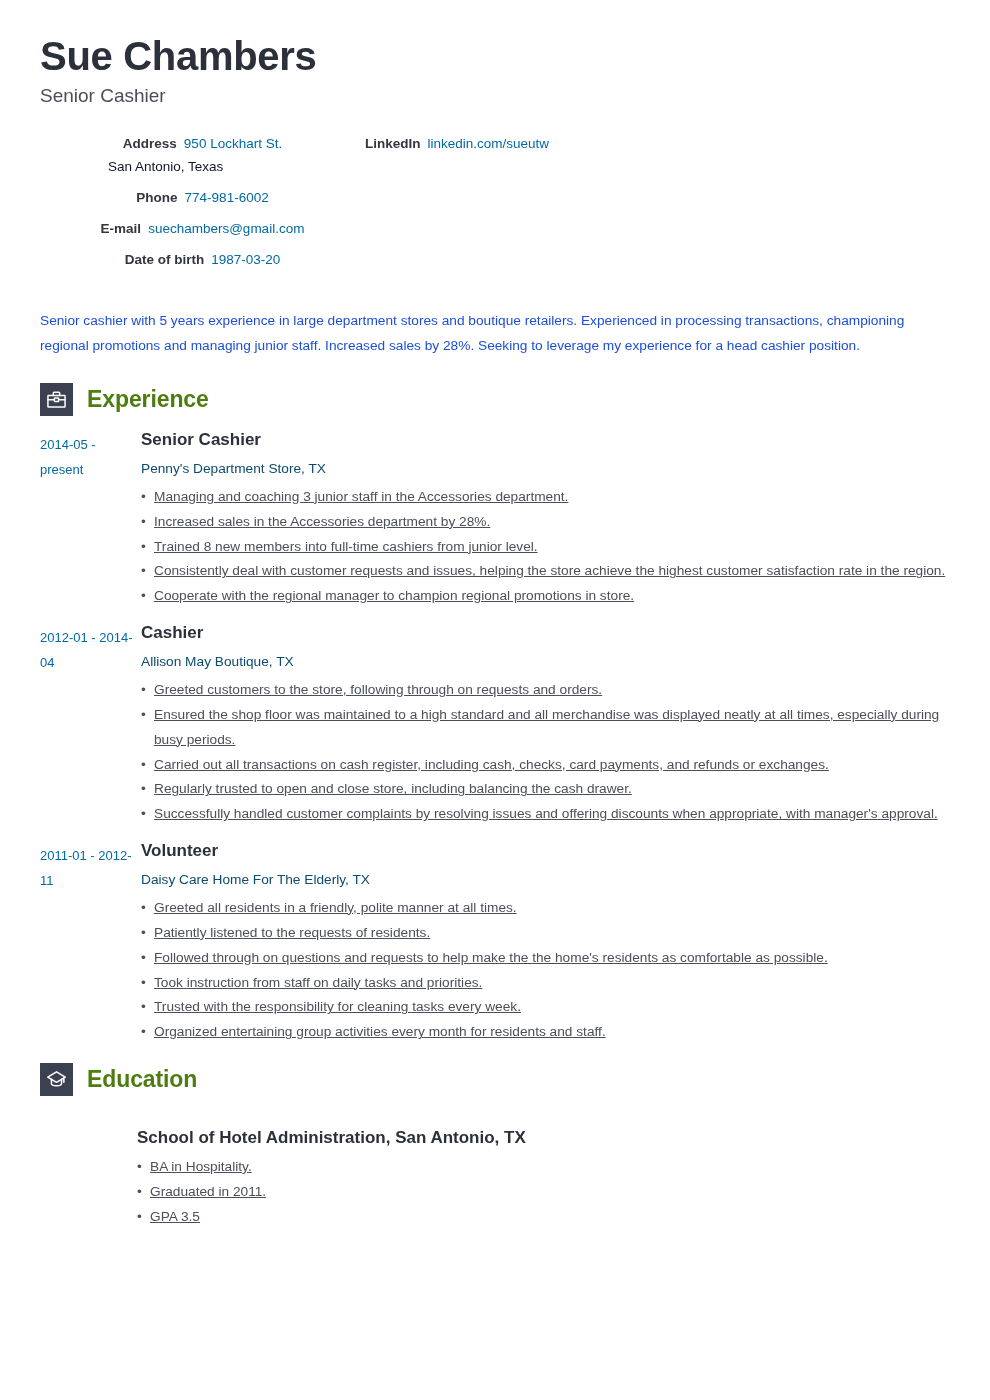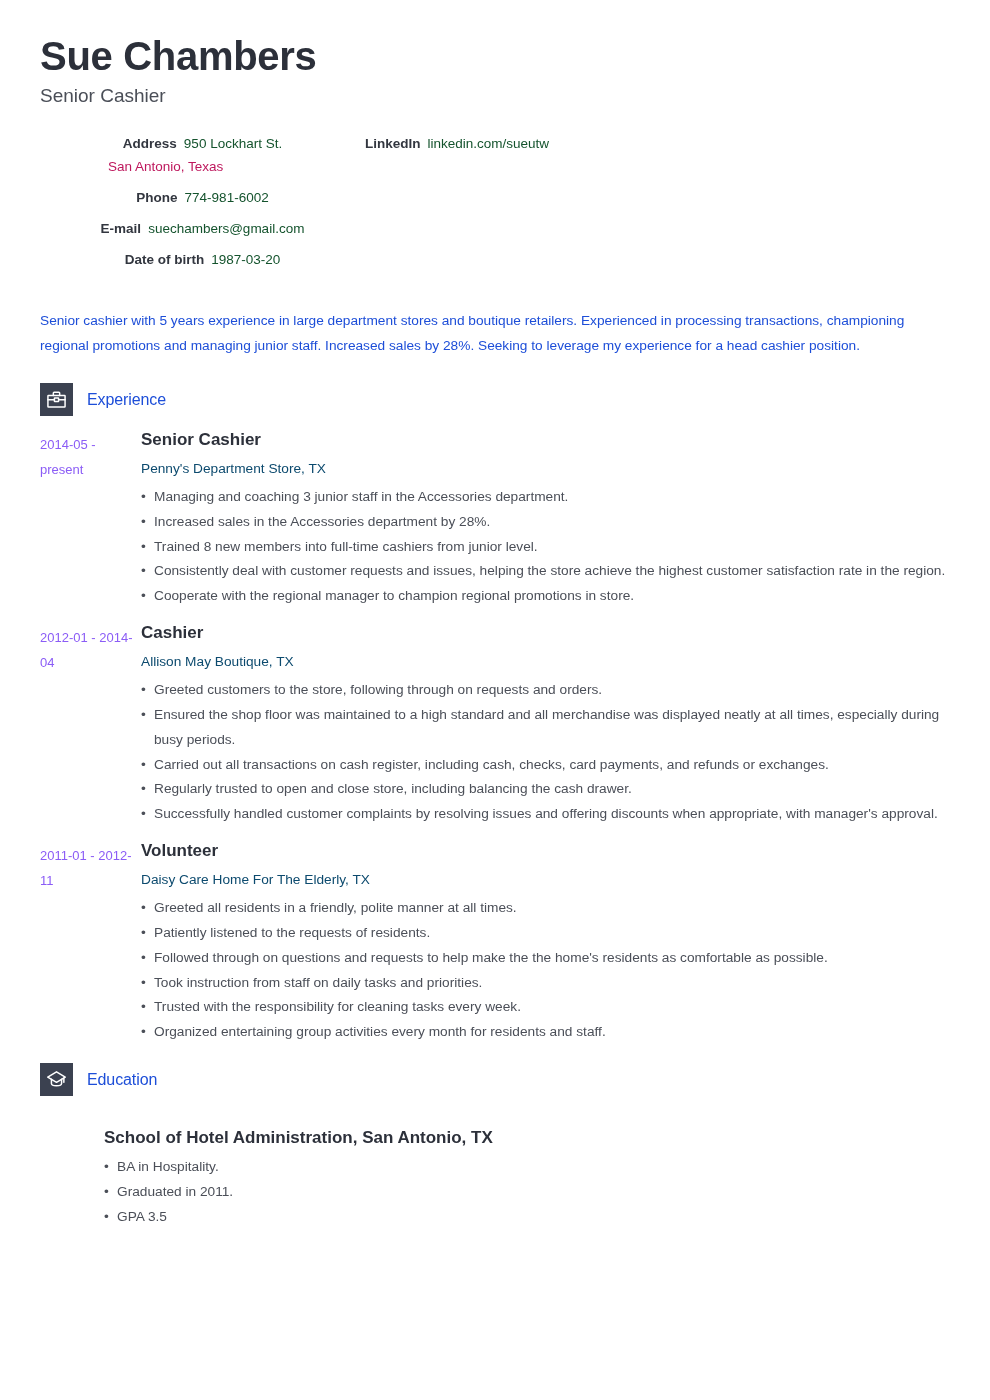--- a/index.html
+++ b/index.html
@@ -62,26 +62,26 @@
   .contact-label {
     font-size: 13.5px;
     font-weight: bold;
     color: #32363f;
     white-space: nowrap;
     margin-right: 7px;
   }
   .contact-value {
     font-size: 13.5px;
     font-weight: normal;
-    color: #14532d;
+    color: #0369a1;
     white-space: nowrap;
   }
   .contact-sub {
     font-size: 13.5px;
-    color: #be185d;
+    color: #0f172a;
     margin: 0 0 16px 68px;
     line-height: 1.1;
   }
   .addr-block { display: flex; flex-direction: column; }
   .addr-block .contact-row { margin-bottom: 9px; }
 
   
   .summary {
     font-size: 13.7px;
     line-height: 1.82;
@@ -100,40 +100,40 @@
     width: 33px;
     height: 33px;
     background: #3b4150;
     display: flex;
     align-items: center;
     justify-content: center;
     flex: none;
   }
   .section-icon svg { display: block; }
   .section-title {
-    font-size: 16px;
-    font-weight: normal;
-    color: #1d4ed8;
+    font-size: 23px;
+    font-weight: bold;
+    color: #4d7c0f;
     margin-left: 14px;
     letter-spacing: -0.1px;
   }
 
   
   .entry {
     display: flex;
     flex-direction: row;
     margin-bottom: 14px;
   }
   .entry-dates {
     width: 101px;
     flex: none;
     padding-top: 3px;
     font-size: 13px;
     line-height: 1.92;
-    color: #8b5cf6;
+    color: #0369a1;
   }
   .entry-body { flex: 1; min-width: 0; }
   .entry-role {
     font-size: 17px;
     font-weight: bold;
     color: #2c303a;
     margin: 0 0 10px 0;
     line-height: 1.15;
   }
   .entry-org {
@@ -147,32 +147,33 @@
     margin: 0;
     padding: 0;
   }
   ul.bullets li {
     position: relative;
     padding-left: 13px;
     font-size: 13.7px;
     line-height: 1.82;
     color: #4b4f58;
     margin-bottom: 0;
+    text-decoration: underline;
   }
   ul.bullets li::before {
     content: "\2022";
     position: absolute;
     left: 0;
     top: 0;
     color: #4b4f58;
     font-size: 13.7px;
   }
 
   
-  .entry.no-dates .entry-body { margin-left: 64px; }
+  .entry.no-dates .entry-body { margin-left: 97px; }
   .edu-school {
     font-size: 17px;
     font-weight: bold;
     color: #2c303a;
     margin: 0 0 7px 0;
     line-height: 1.15;
   }
   .spacer-edu { height: 18px; }
 </style>
 </head>

